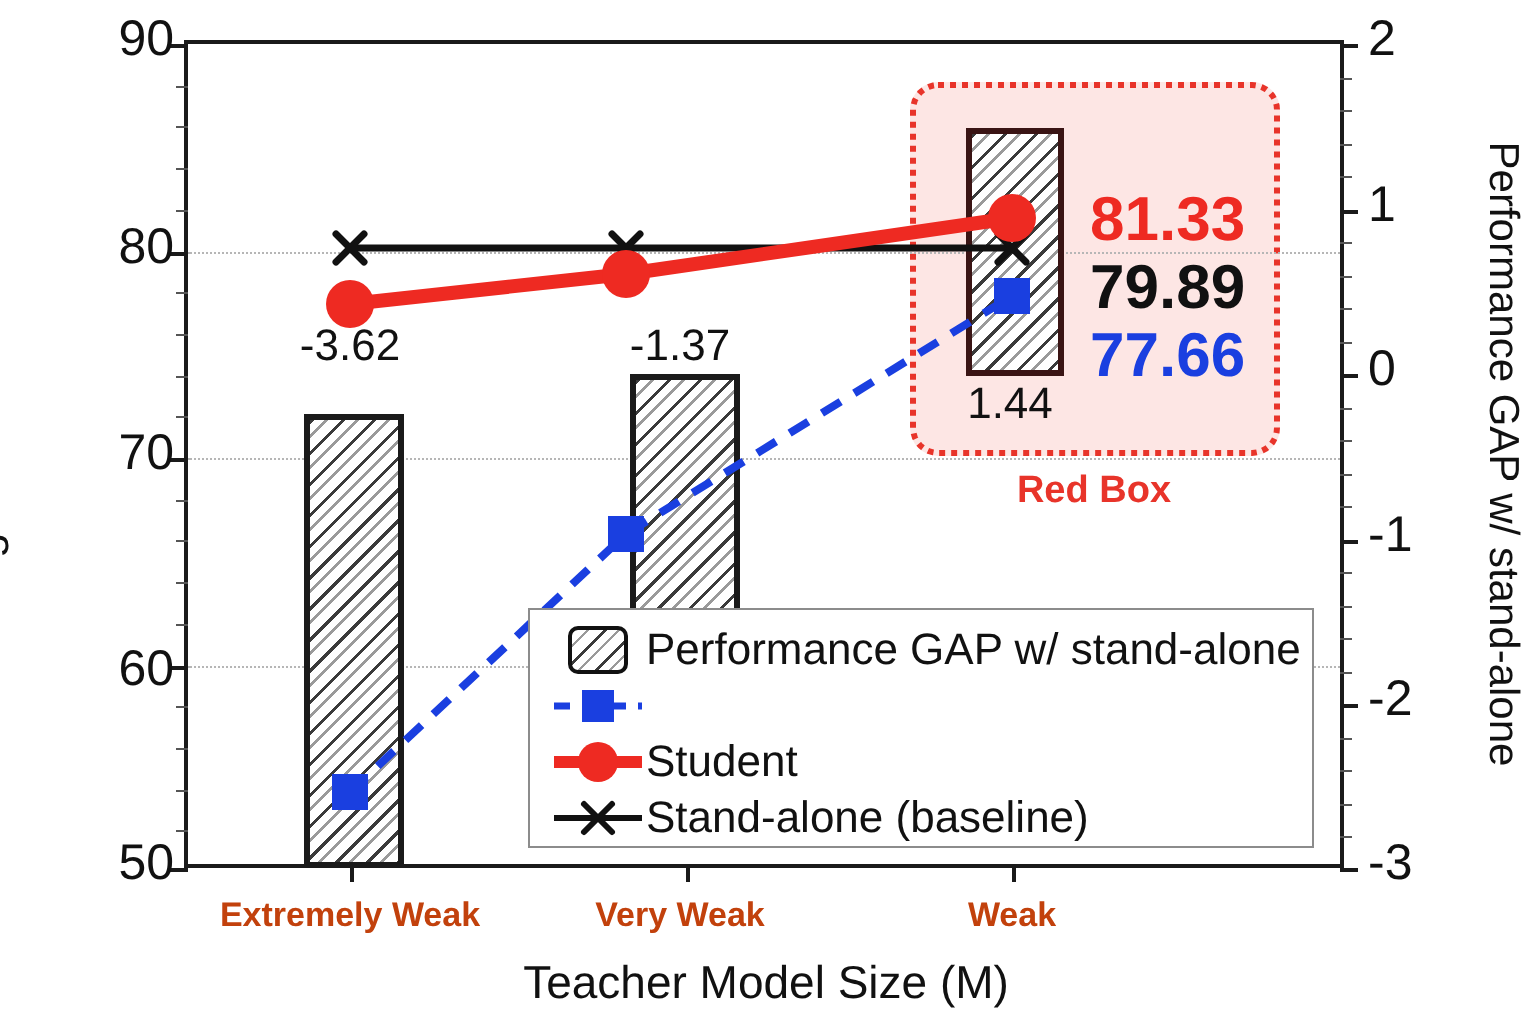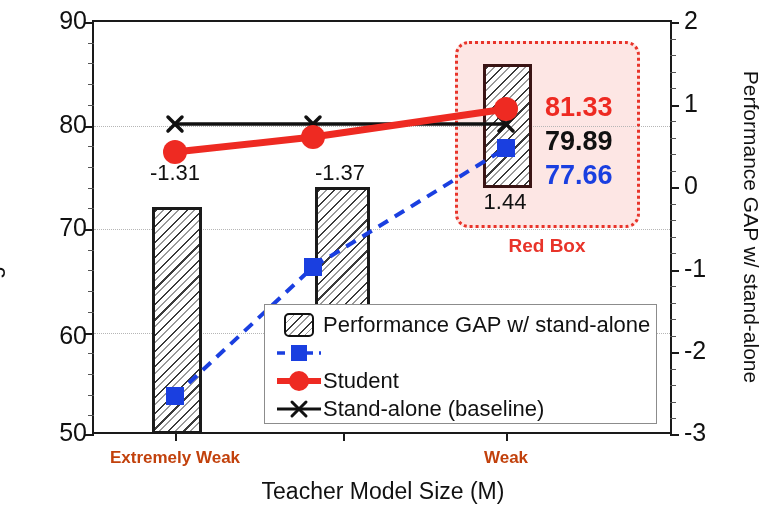--- a/index.html
+++ b/index.html
@@ -52,21 +52,21 @@
   
   .redbox{position:absolute;border:3px dotted #e8342a;border-radius:14px;
     background:rgba(250,200,196,0.45);box-sizing:border-box;}
   .redbox-label{position:absolute;transform:translateX(-50%);font-size:19px;
     font-weight:bold;color:#e8342a;white-space:nowrap;}
 
   
   svg.series{position:absolute;left:0;top:0;width:765px;height:509px;overflow:visible;}
 
   
-  .callout{position:absolute;font-size:27px;font-weight:bold;white-space:nowrap;}
+  .callout{position:absolute;font-size:31px;font-weight:bold;white-space:nowrap;}
   .callout.plain{font-weight:bold;}
 
   
   .legend{position:absolute;left:264px;top:304px;width:393px;height:120px;
     background:#fff;border:1px solid #8c8c8c;box-sizing:border-box;padding:6px 10px 4px 10px;}
   .legend-row{display:flex;align-items:center;height:28px;}
   .legend-key{width:48px;flex:0 0 48px;display:flex;align-items:center;justify-content:center;}
   .legend-text{font-size:22px;color:#111;white-space:nowrap;line-height:1;}
   .key-hatch{width:30px;height:24px;border:2.5px solid #111;border-radius:5px;box-sizing:border-box;
     background-color:#fff;
@@ -143,21 +143,21 @@
 
     <div class="tick major-b" style="left:81px;"></div>
     <div class="tick major-b" style="left:249px;"></div>
     <div class="tick major-b" style="left:412px;"></div>
 
     <div class="bar" style="left:58px;top:185px;width:50px;height:227px;"></div>
     <div class="bar" style="left:221px;top:165px;width:55px;height:120px;"></div>
     <div class="bar in-redbox" style="left:389px;top:42px;width:49px;height:124px;"></div>
   </div>
 
-  <div class="barlabel" style="left:175px;top:160px;">-1.31</div>
+  <div class="barlabel" style="left:175px;top:160px;">-3.62</div>
   <div class="barlabel" style="left:340px;top:160px;">-1.37</div>
   <div class="barlabel" style="left:505px;top:189px;">1.44</div>
 
   <svg class="series" viewBox="0 0 765 509" preserveAspectRatio="none">
 
     <polyline points="175,396 313,267 506,148" fill="none" stroke="#1a3fe0" stroke-width="4" stroke-dasharray="11,8"></polyline>
     <rect x="166" y="387" width="18" height="18" fill="#1a3fe0"></rect>
     <rect x="304" y="258" width="18" height="18" fill="#1a3fe0"></rect>
     <rect x="497" y="139" width="18" height="18" fill="#1a3fe0"></rect>
 
@@ -192,20 +192,21 @@
   <div class="ylab-l" style="top:432px;">50</div>
 
   <div class="ylab-r" style="top:20px;">2</div>
   <div class="ylab-r" style="top:102.6px;">1</div>
   <div class="ylab-r" style="top:185.2px;">0</div>
   <div class="ylab-r" style="top:267.8px;">-1</div>
   <div class="ylab-r" style="top:350.4px;">-2</div>
   <div class="ylab-r" style="top:432px;">-3</div>
 
   <div class="xlab" style="left:175px;top:448px;">Extremely Weak</div>
+  <div class="xlab" style="left:340px;top:448px;">Very Weak</div>
   <div class="xlab" style="left:506px;top:448px;">Weak</div>
 
   <div class="ytitle-l">Average Performance</div>
   <div class="ytitle-r">Performance GAP w/ stand-alone</div>
   <div class="xtitle">Teacher Model Size (M)</div>
 
   <div class="legend">
     <div class="legend-row">
       <span class="legend-key">
         <span class="key-hatch"></span>

